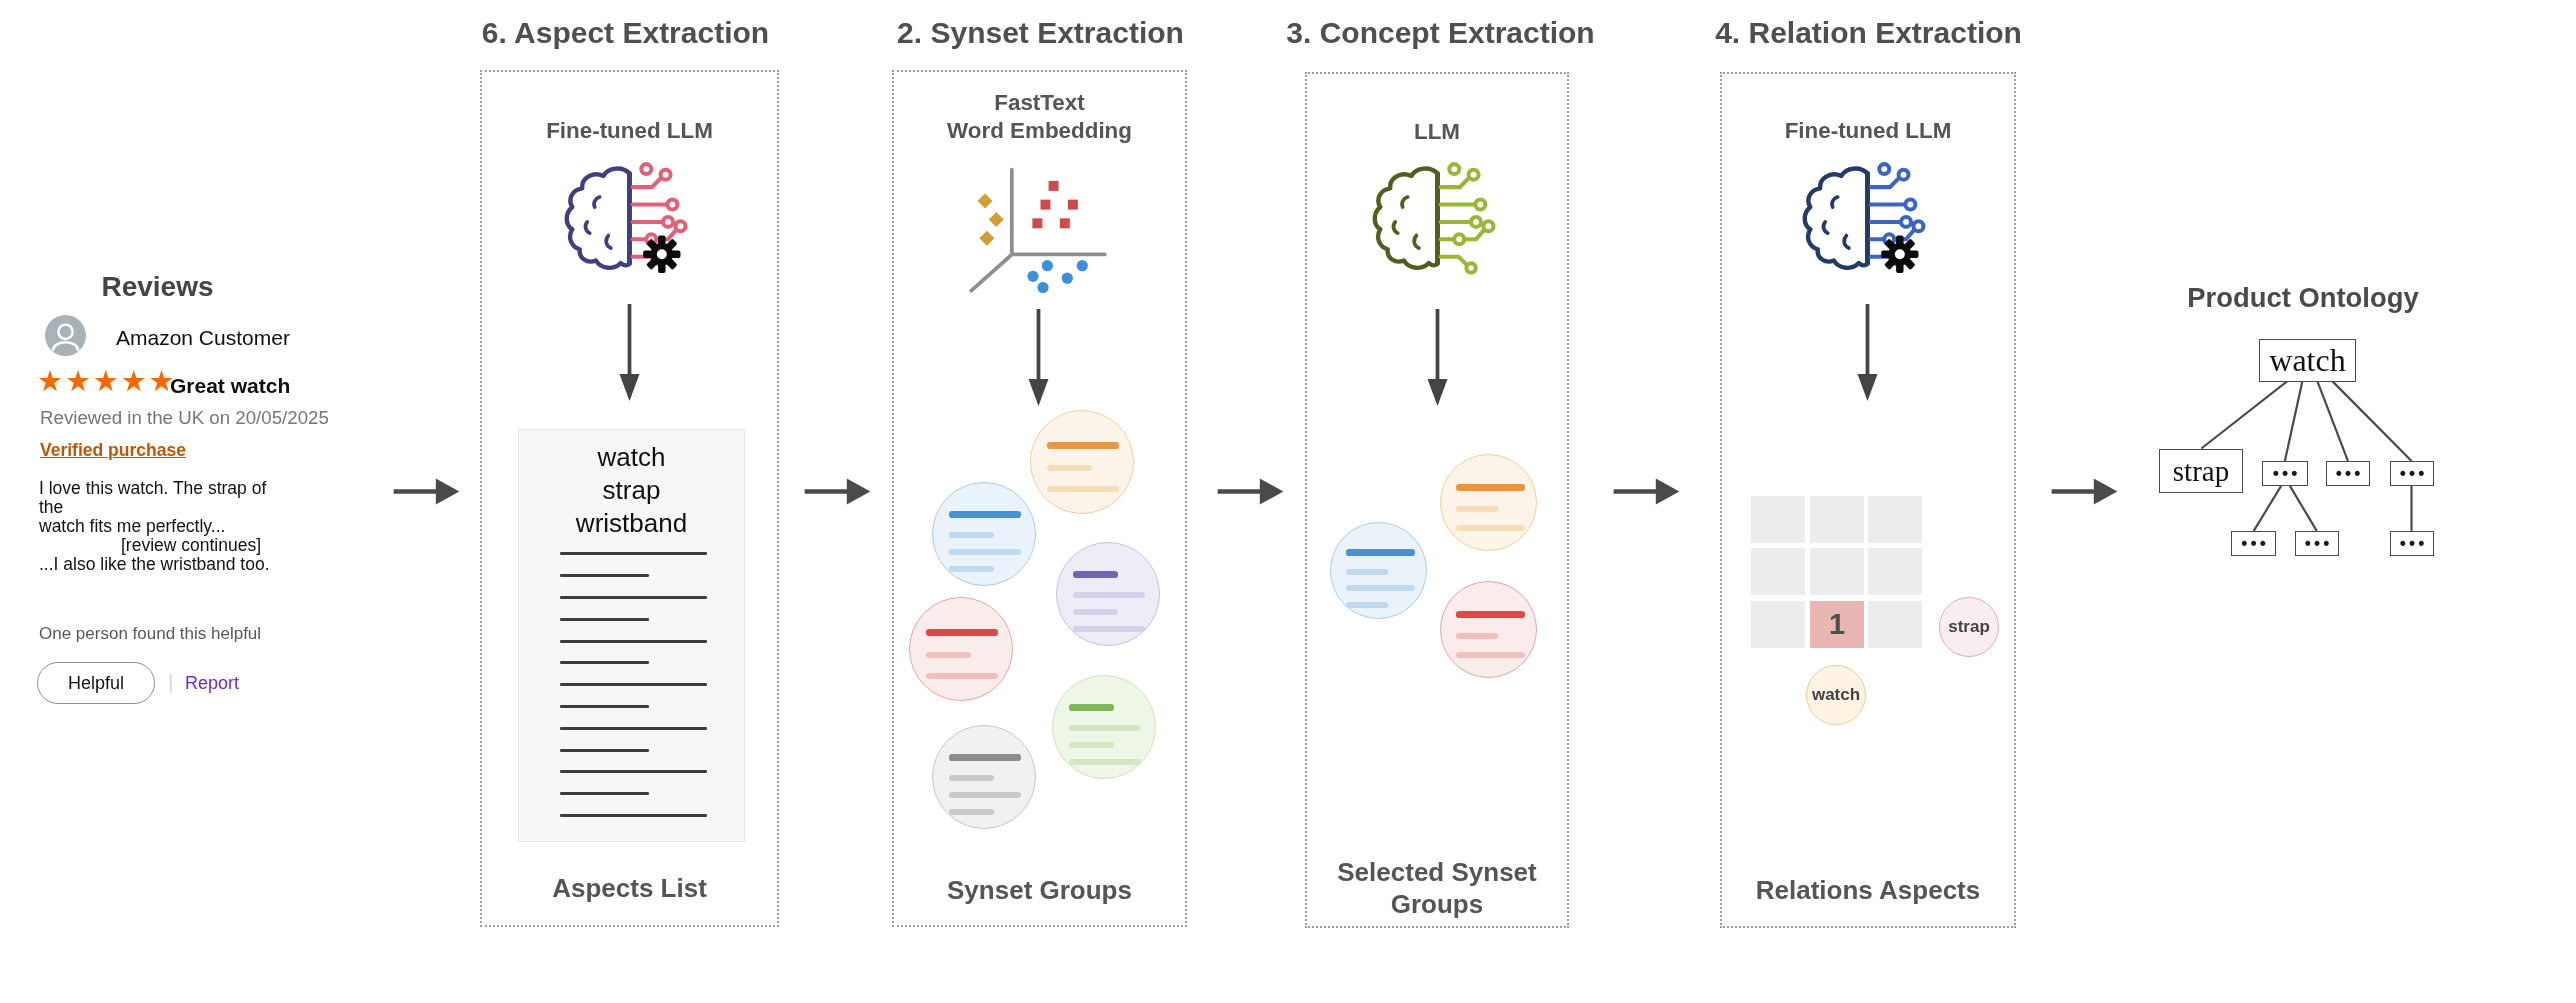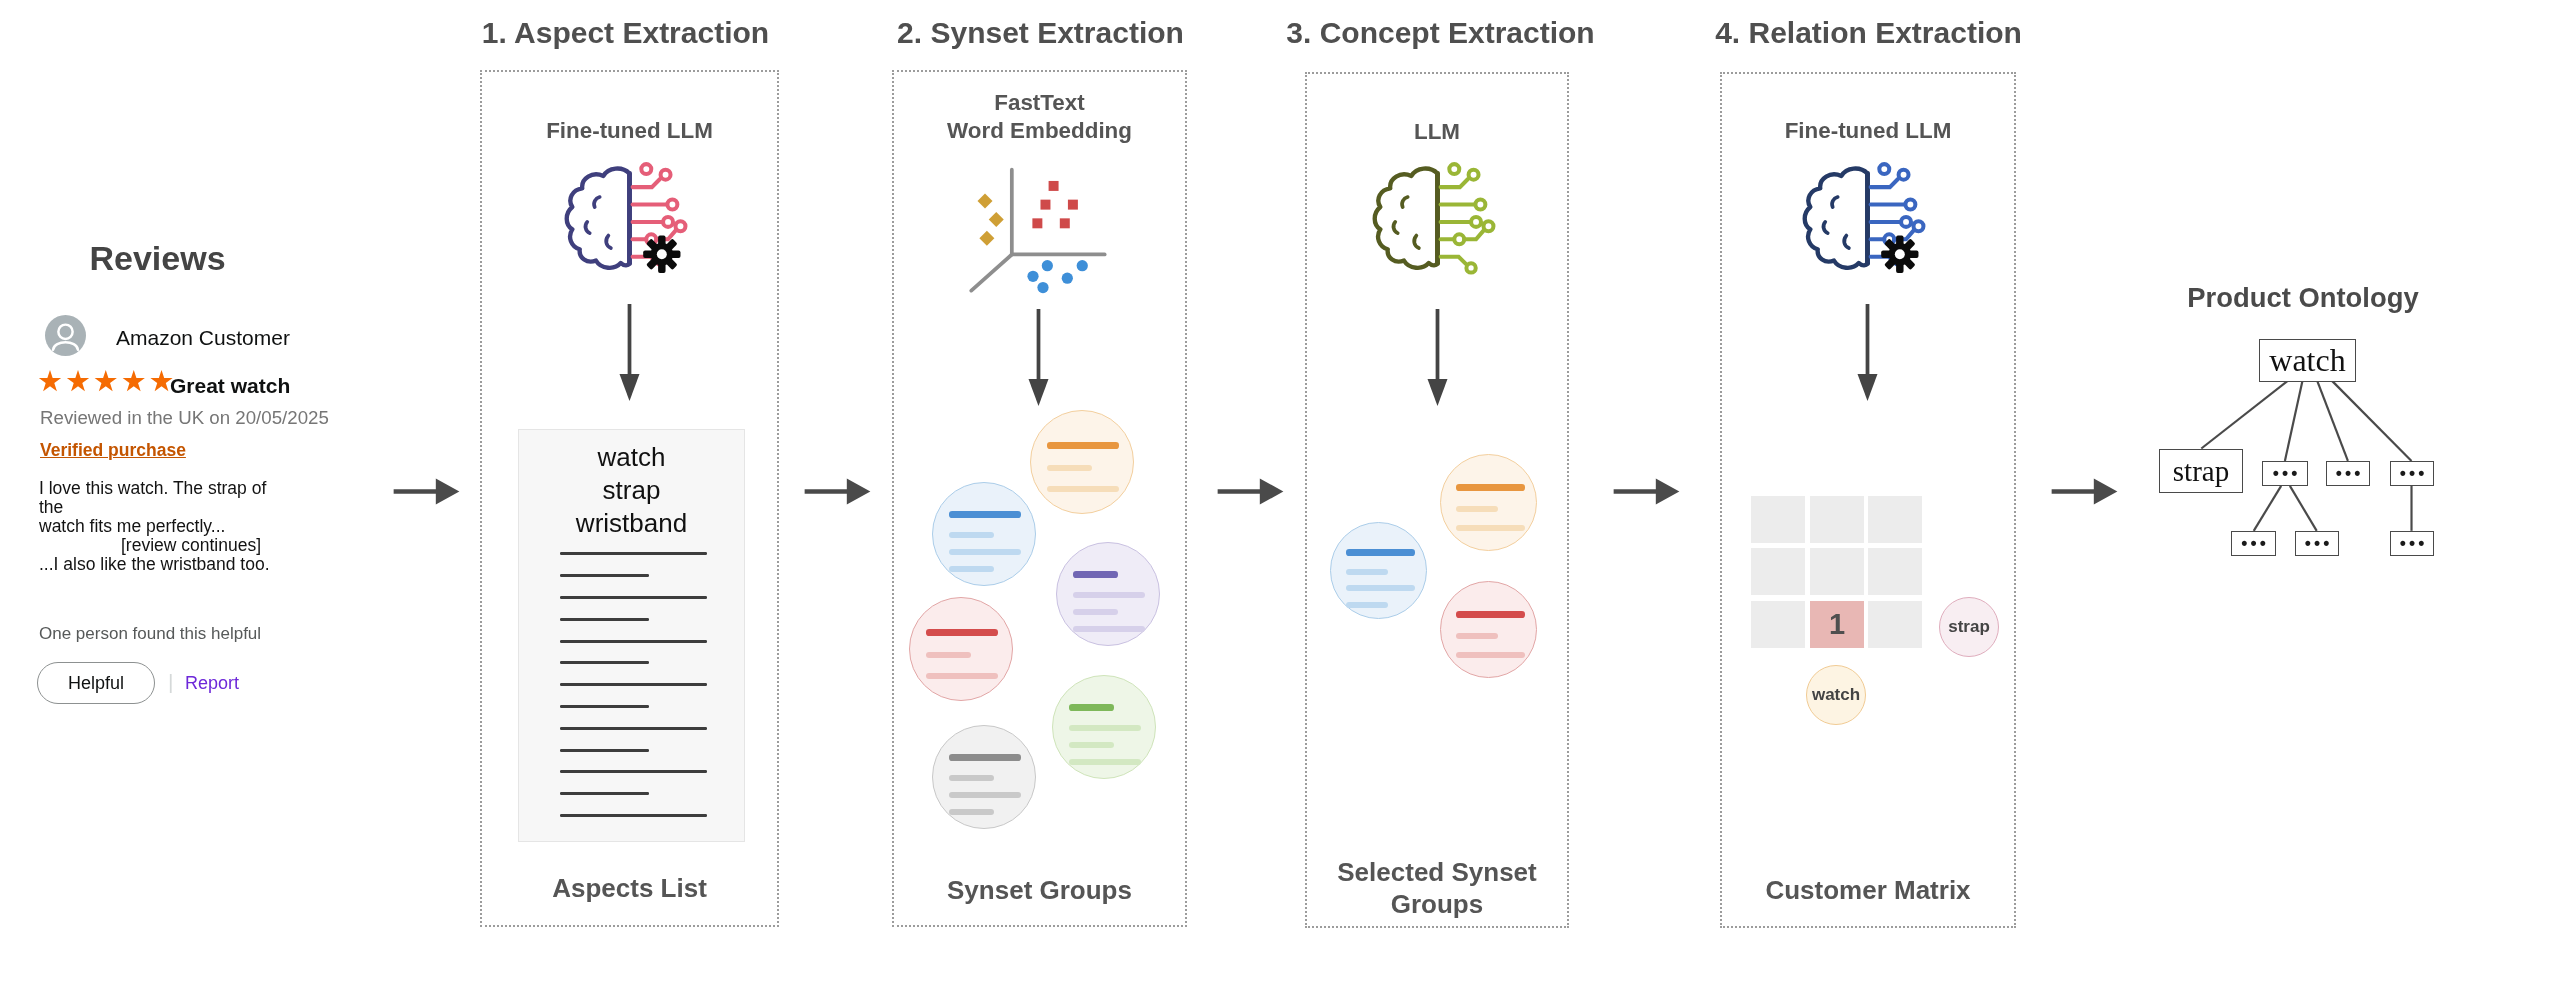--- a/index.html
+++ b/index.html
@@ -2,21 +2,21 @@
 <html style="font-size:10px"><head>
 <meta charset="utf-8">
 <style>
   html,body{margin:0;padding:0;background:#fff;}
   #canvas{position:relative;width:2576px;height:1004px;background:#fff;overflow:hidden;
           font-family:"Liberation Sans", sans-serif;color:#111;}
   .abs{position:absolute;}
   .ctr{text-align:center;}
 
   
-  .rev-title{font-size:34px;font-weight:bold;color:#444;}
+  .rev-title{font-size:28px;font-weight:bold;color:#444;margin-top:32px;}
   .rev-name{font-size:21px;color:#0f1111;}
   .rev-stars{font-size:29px;letter-spacing:1.9px;color:#f56b02;}
   .rev-head{font-size:21px;font-weight:bold;color:#0f1111;}
   .rev-meta{font-size:18.7px;color:#767676;}
   .rev-verified{font-size:17.5px;font-weight:bold;color:#c45500;text-decoration:underline;}
   .rev-body{font-size:17.5px;line-height:19px;color:#131313;width:232px;}
   .rev-helpcnt{font-size:17px;color:#565959;}
   .helpful-btn{width:118px;height:42px;border:1.9px solid #8d9191;border-radius:22px;
                background:#fff;font-size:18px;font-weight:500;color:#0f1111;
                display:flex;align-items:center;justify-content:center;box-sizing:border-box;}
@@ -128,21 +128,21 @@
   </svg>
   <svg class="abs arrow-h" style="left:1612px;top:476px;" width="69" height="31" viewBox="0 0 110 50">
     <line x1="2" y1="25" x2="72" y2="25"></line>
       <polygon points="70,4 108,25 70,46"></polygon>
   </svg>
   <svg class="abs arrow-h" style="left:2050px;top:476px;" width="69" height="31" viewBox="0 0 110 50">
     <line x1="2" y1="25" x2="72" y2="25"></line>
       <polygon points="70,4 108,25 70,46"></polygon>
   </svg>
 
-  <div class="abs step-title" style="left:407px;top:15.6px;">1. Aspect Extraction</div>
+  <div class="abs step-title" style="left:407px;top:15.6px;">6. Aspect Extraction</div>
   <div class="abs step-title" style="left:822px;top:15.6px;">2. Synset Extraction</div>
   <div class="abs step-title" style="left:1222px;top:15.6px;">3. Concept Extraction</div>
   <div class="abs step-title" style="left:1650px;top:15.6px;">4. Relation Extraction</div>
 
   <div class="abs dotbox" style="left:480px;top:70px;width:299px;height:857px;"></div>
   <div class="abs dotbox" style="left:892px;top:70px;width:295px;height:857px;"></div>
   <div class="abs dotbox" style="left:1305px;top:72px;width:264px;height:856px;"></div>
   <div class="abs dotbox" style="left:1720px;top:72px;width:296px;height:856px;"></div>
 
   <div class="abs model-label" style="left:480px;top:117px;width:299px;">Fine-tuned LLM</div>
@@ -386,21 +386,21 @@
   <div class="mcell" style="left:1751px;top:548px;"></div>
   <div class="mcell" style="left:1810px;top:548px;"></div>
   <div class="mcell" style="left:1868px;top:548px;"></div>
   <div class="mcell" style="left:1751px;top:601px;"></div>
   <div class="mcell hot" style="left:1810px;top:601px;">1</div>
   <div class="mcell" style="left:1868px;top:601px;"></div>
 
   <div class="tag-circle tag-strap" style="left:1939px;top:597px;">strap</div>
   <div class="tag-circle tag-watch" style="left:1806px;top:665px;">watch</div>
 
-  <div class="abs out-label" style="left:1720px;top:874px;width:296px;">Customer Matrix</div>
+  <div class="abs out-label" style="left:1720px;top:874px;width:296px;">Relations Aspects</div>
 
   <div class="abs ont-title" style="left:2147px;top:282px;">Product Ontology</div>
 
   <svg class="abs tree" style="left:2145px;top:330px;" width="306" height="237" viewBox="0 0 490 380">
     <line x1="228" y1="82" x2="90" y2="190"></line>
     <line x1="252" y1="82" x2="224" y2="210"></line>
     <line x1="276" y1="82" x2="325" y2="210"></line>
     <line x1="300" y1="82" x2="427" y2="210"></line>
     <line x1="218" y1="250" x2="174" y2="322"></line>
     <line x1="232" y1="250" x2="275" y2="322"></line>

